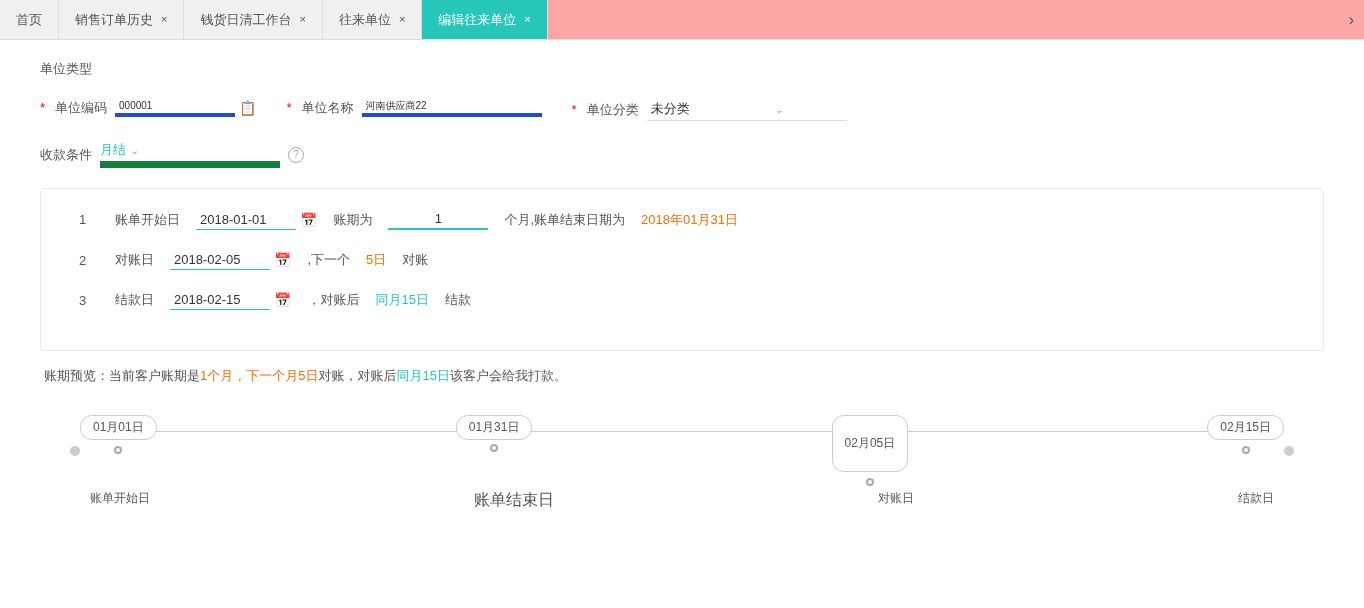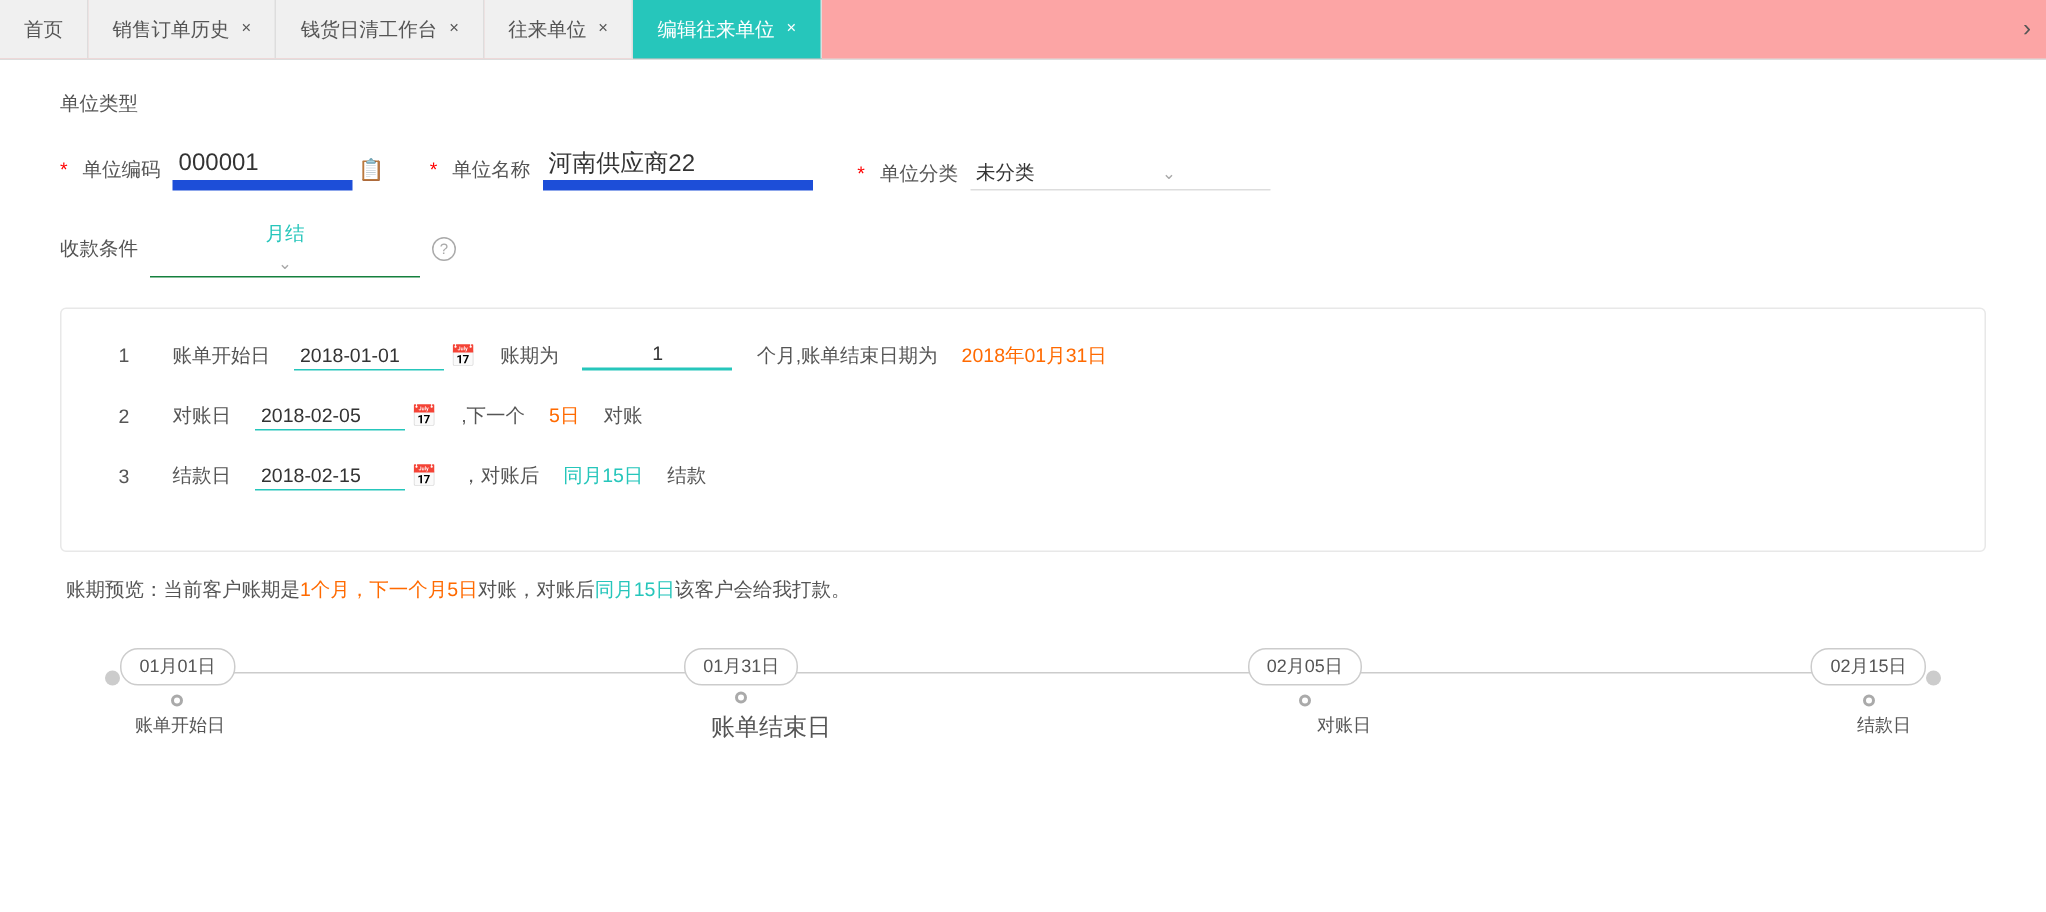--- a/index.html
+++ b/index.html
@@ -29,21 +29,21 @@
       color: #555; cursor: pointer; font-size: 16px; margin-left: auto;
     }
 
     
     .main-content {
       padding: 20px 40px; background: #fff; min-height: 568px;
     }
 
     
     .form-row {
-      display: flex; align-items: flex-end; margin-bottom: 20px; gap: 30px;
+      display: flex; align-items: flex-start; margin-bottom: 20px; gap: 30px;
     }
     .form-group {
       display: flex; align-items: center; gap: 8px;
     }
     .form-label {
       color: #555; white-space: nowrap; font-size: 13px;
     }
     .required-star { color: red; margin-right: 2px; }
 
     .radio-group { display: flex; align-items: center; gap: 16px; }
@@ -55,33 +55,33 @@
     .radio-circle.checked {
       border-color: #26c6bb;
     }
     .radio-circle.checked::after {
       content: ''; position: absolute;
       top: 50%; left: 50%; transform: translate(-50%, -50%);
       width: 6px; height: 6px; border-radius: 50%; background: #26c6bb;
     }
 
     .form-input {
-      border: none; border-bottom: 7px solid #1d4ed8;
-      padding: 2px 4px; font-size: 16px; outline: none;
+      border: none; border-bottom: 4px solid #1d4ed8;
+      padding: 2px 4px; font-size: 10px; outline: none;
       color: #333; background: transparent; min-width: 120px;
     }
 
     .input-with-icon { display: flex; align-items: center; gap: 4px; }
     .cal-icon {
       color: #aaa; font-size: 14px; cursor: pointer;
     }
 
     .select-with-arrow {
       display: flex; align-items: center; gap: 4px;
-      border-bottom: 1px solid #15803d; min-width: 180px; padding-bottom: 2px; flex-direction: column;
+      border-bottom: 7px solid #15803d; min-width: 180px; padding-bottom: 2px;
     }
     .select-value { color: #26c6bb; font-size: 13px; }
     .arrow-down { color: #aaa; font-size: 11px; }
 
     .unit-class-select {
       display: flex; align-items: center; gap: 4px;
       border-bottom: 1px solid #ddd; min-width: 200px; padding: 2px 4px;
     }
     .help-icon {
       width: 16px; height: 16px; border-radius: 50%;
@@ -257,21 +257,21 @@
       <div style="display:flex;justify-content:space-between;flex:1;position:relative;z-index:1;">
         <div style="display:flex;flex-direction:column;align-items:center;gap:6px;">
           <div style="background:#fff;border:1px solid #ccc;border-radius:12px;padding:3px 12px;font-size:12px;color:#555;white-space:nowrap;">01月01日</div>
           <div style="width:8px;height:8px;border-radius:50%;background:#fff;border:2px solid #aaa;"></div>
         </div>
         <div style="display:flex;flex-direction:column;align-items:center;gap:4px;">
           <div style="background:#fff;border:1px solid #ccc;border-radius:12px;padding:3px 12px;font-size:12px;color:#555;white-space:nowrap;">01月31日</div>
           <div style="width:8px;height:8px;border-radius:50%;background:#fff;border:2px solid #aaa;"></div>
         </div>
         <div style="display:flex;flex-direction:column;align-items:center;gap:6px;">
-          <div style="background:#fff;border:1px solid #ccc;border-radius:12px;padding:3px 12px;font-size:12px;color:#555;white-space:nowrap;">02月05日</div>
+          <div style="background:#fff;border:1px solid #ccc;border-radius:12px;padding:19px 12px;font-size:12px;color:#555;white-space:nowrap;">02月05日</div>
           <div style="width:8px;height:8px;border-radius:50%;background:#fff;border:2px solid #aaa;"></div>
         </div>
         <div style="display:flex;flex-direction:column;align-items:center;gap:6px;">
           <div style="background:#fff;border:1px solid #ccc;border-radius:12px;padding:3px 12px;font-size:12px;color:#555;white-space:nowrap;">02月15日</div>
           <div style="width:8px;height:8px;border-radius:50%;background:#fff;border:2px solid #aaa;"></div>
         </div>
       </div>
 
       <div style="width:10px;height:10px;border-radius:50%;background:#ccc;flex-shrink:0;position:relative;z-index:1;"></div>
     </div>

